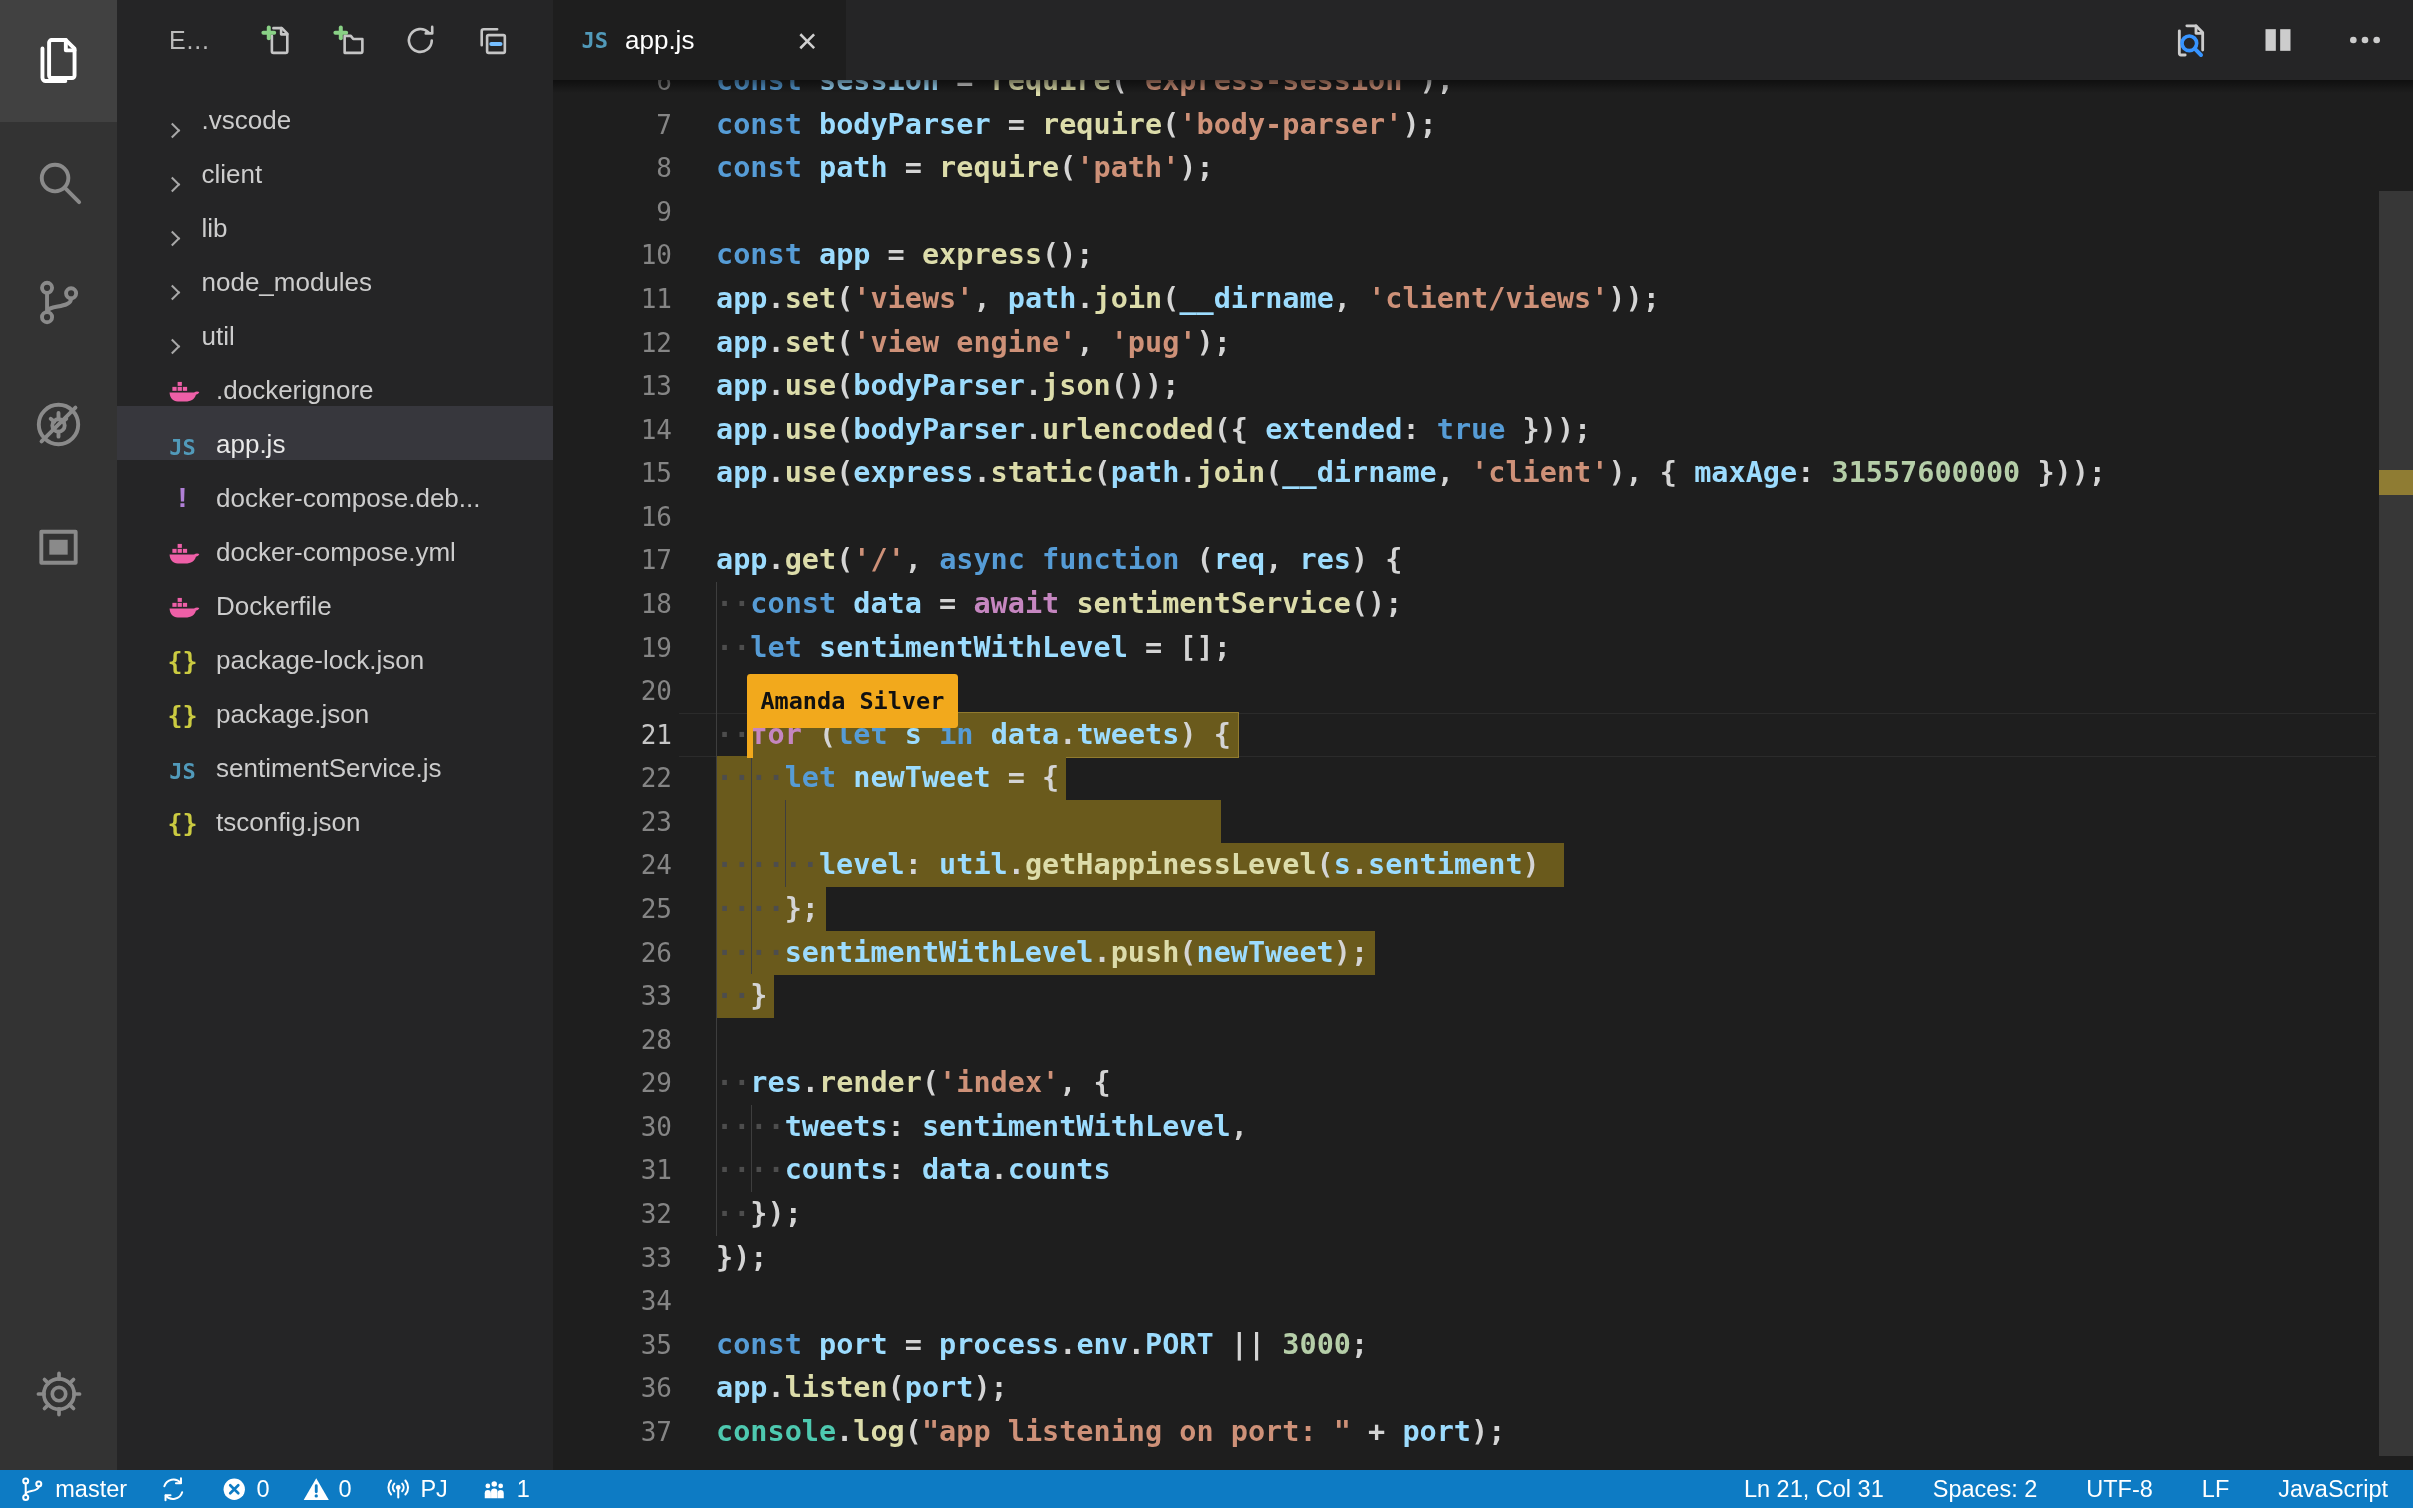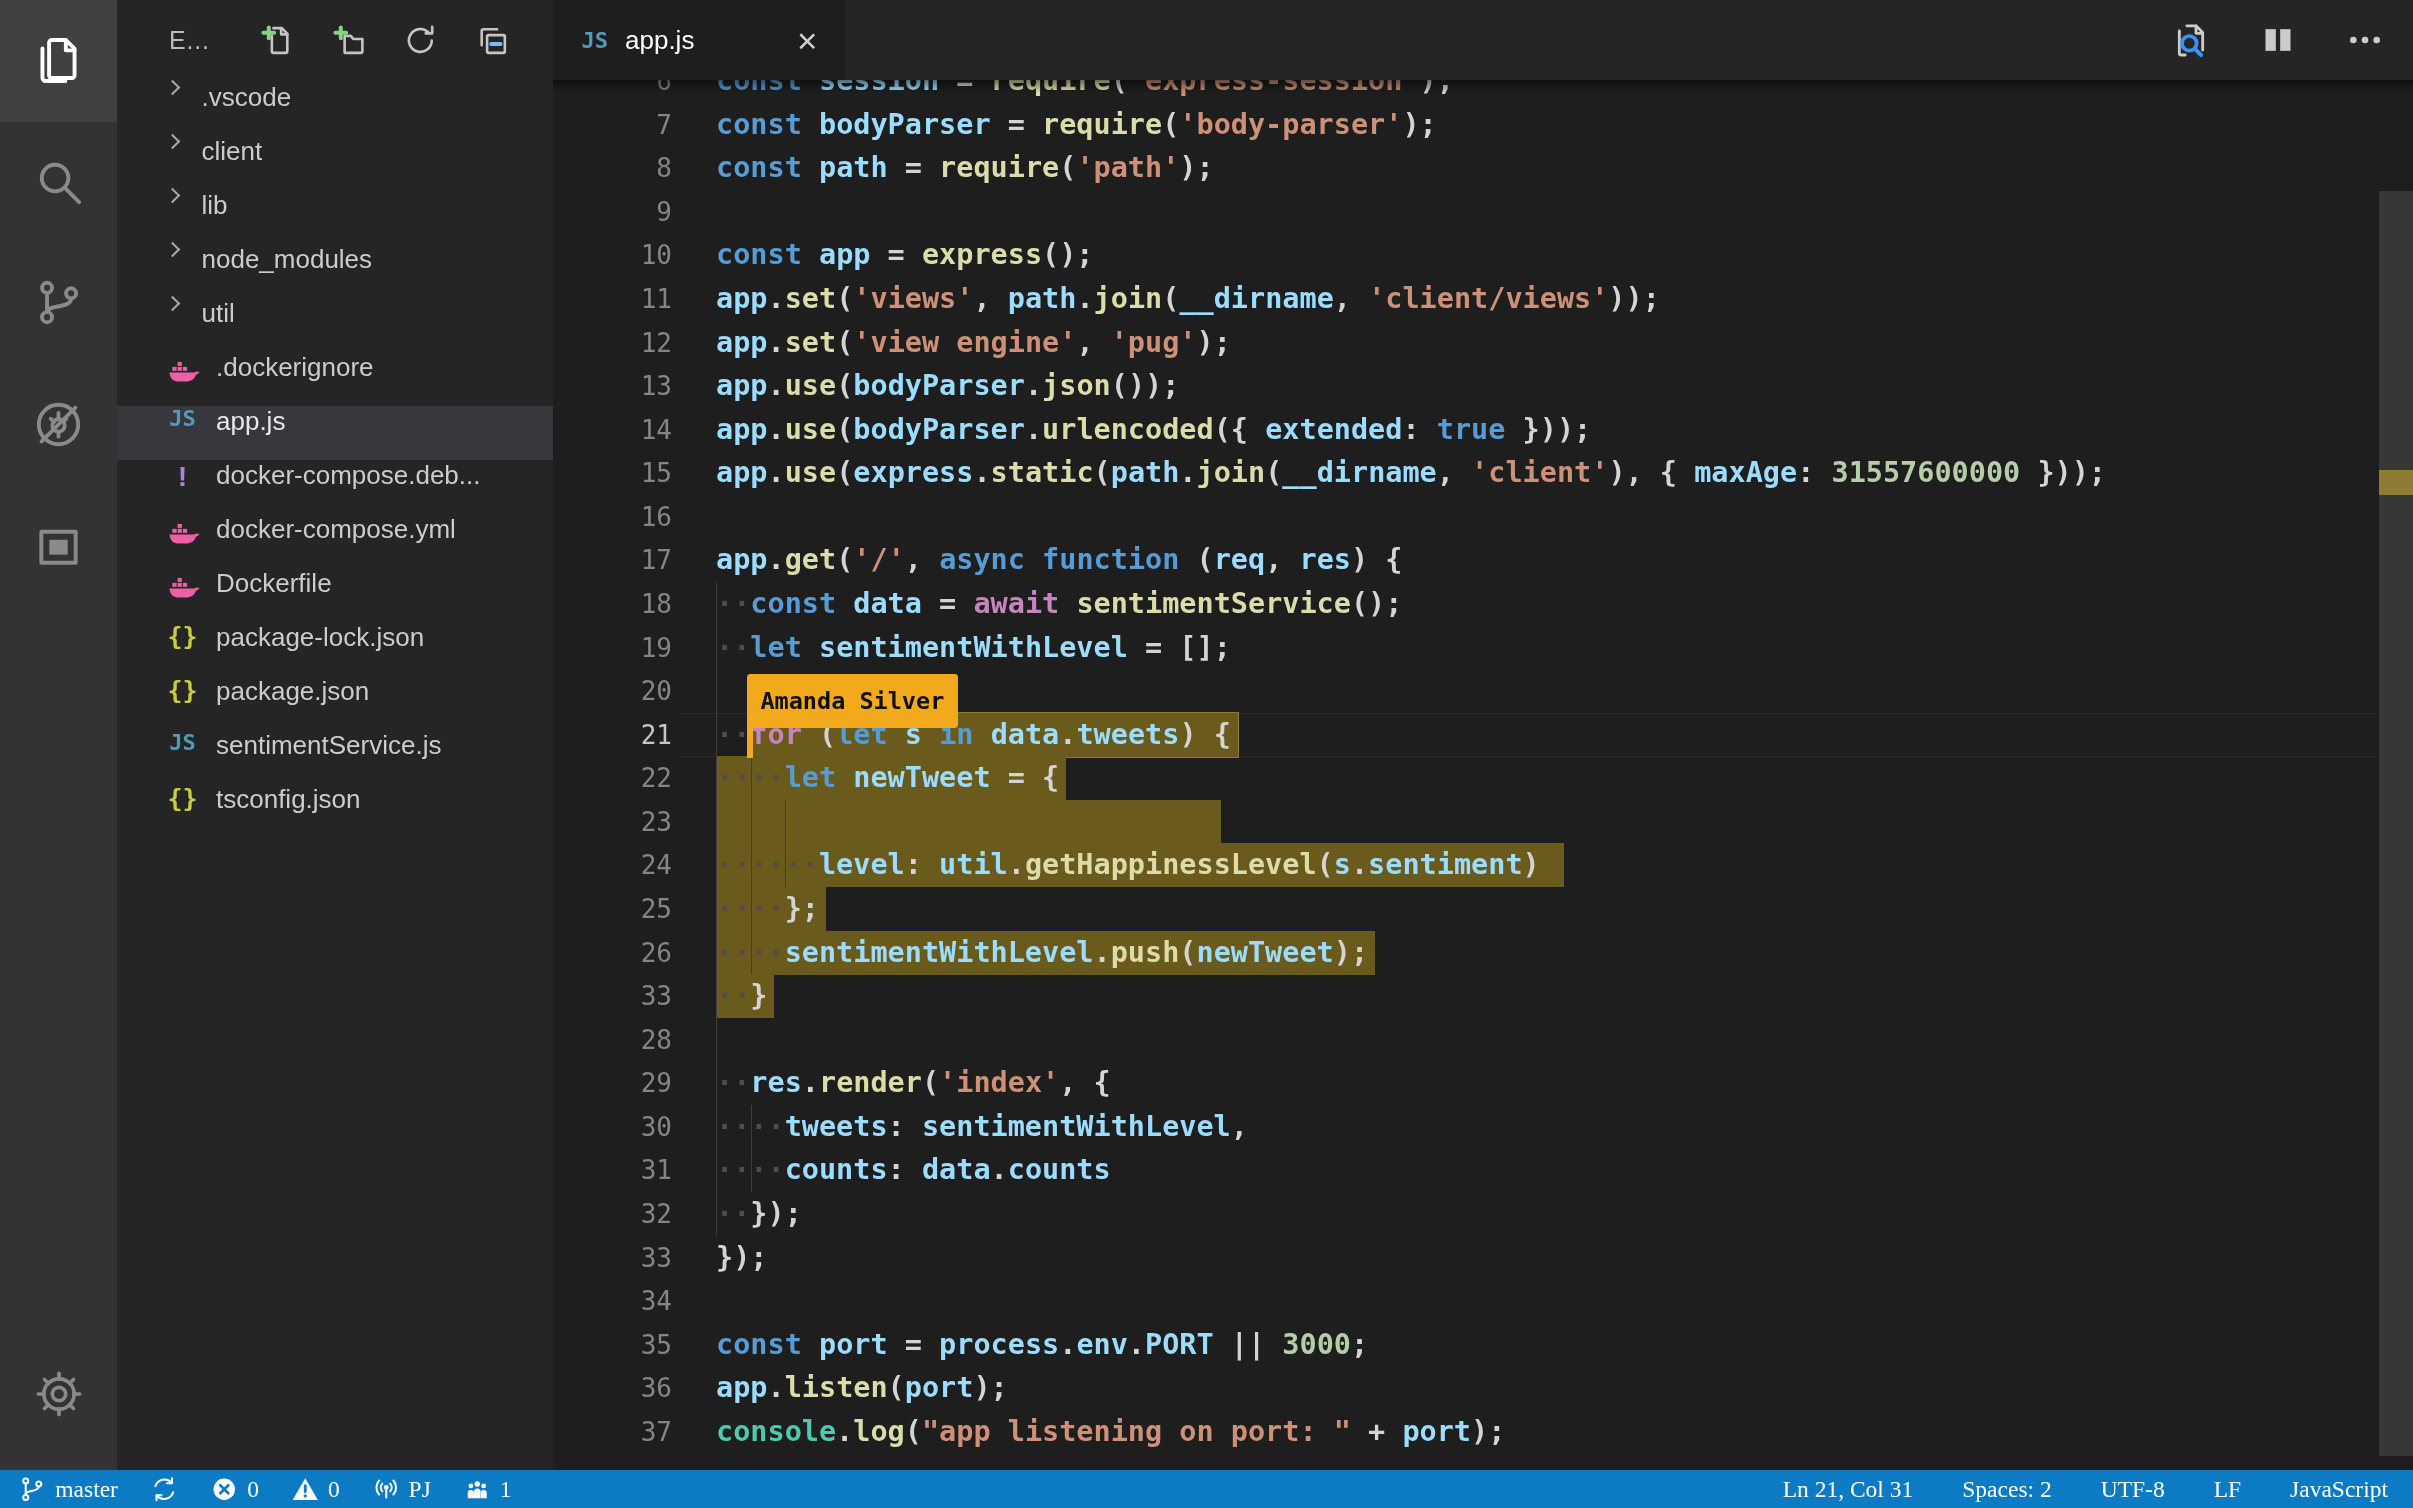--- a/index.html
+++ b/index.html
@@ -16,21 +16,21 @@
   .ab-item.bottom svg { width:52px; height:52px; }
 
   
   .sidebar { position:absolute; left:117px; top:0; width:436px; height:1471px; background:#252526; }
   .sb-header { height:80px; display:flex; align-items:center; padding:0 42px 0 52px; }
   .sb-title { color:#bbbbbb; font-size:25px; letter-spacing:0.8px; }
   .sb-actions { margin-left:auto; display:flex; gap:35px; }
   .sb-actions .hicon { width:37px; height:37px; color:#c5c5c5; cursor:pointer; }
   .sb-actions svg { width:37px; height:37px; }
   .tree { position:absolute; top:82px; left:0; right:0; }
-  .trow { height:54px; display:flex; align-items:flex-start; color:#cccccc; font-size:26px; cursor:pointer; padding-left:47px; }
+  .trow { height:54px; display:flex; align-items:flex-end; color:#cccccc; font-size:26px; cursor:pointer; padding-left:47px; }
   .trow.folder { padding-left:50px; }
   .trow.selected { background:#37373d; color:#e8e8e8; }
   .chev { width:11px; height:11px; border-right:2.5px solid #a8a8a8; border-top:2.5px solid #a8a8a8; transform:rotate(45deg); margin-right:23.5px; flex:0 0 auto; }
   .fi { width:37px; margin-right:15px; flex:0 0 auto; display:flex; justify-content:center; align-items:center; font-weight:bold; }
   .fi-js { color:#519aba; font-size:22px; font-family:"DejaVu Sans Mono",monospace; }
   .fi-json { color:#cbcb41; font-size:25px; font-family:"DejaVu Sans Mono",monospace; }
   .fi-alert { color:#b180d7; font-size:28.5px; }
   .fi svg { width:34px; height:34px; }
 
   
@@ -419,21 +419,21 @@
       </div>
       <div class="collab-cursor" style="left:194px;top:633px;background:#f2a91c"></div>
       <div class="collab-badge" style="left:194px;top:594px;background:#f2a91c">Amanda Silver</div>
       <div class="top-shadow"></div>
       <div class="scroll-track">
         <div class="scroll-slider"></div>
         <div class="ruler-mark"></div>
       </div>
     </div>
 
-  <div class="statusbar" id="statusbar" style="background: rgb(13, 123, 196); font-family: Liberation Serif, serif;">
+  <div class="statusbar" id="statusbar" style="background: rgb(13, 123, 196);">
     <div class="sb-left" id="sb-left">
         <span class="sbitem">
           <span class="sbicon" style="display:flex">
             <svg viewBox="0 0 24 24" fill="none" stroke="currentColor" stroke-width="1.7" stroke-linecap="round" stroke-linejoin="round">
               <circle cx="6.5" cy="5" r="2.1"></circle>
               <circle cx="6.5" cy="19" r="2.1"></circle>
               <circle cx="17.5" cy="7.5" r="2.1"></circle>
               <path d="M6.5 7.1v9.8"></path>
               <path d="M17.5 9.6c0 4.8-11 3-11 6.4"></path>
             </svg>

